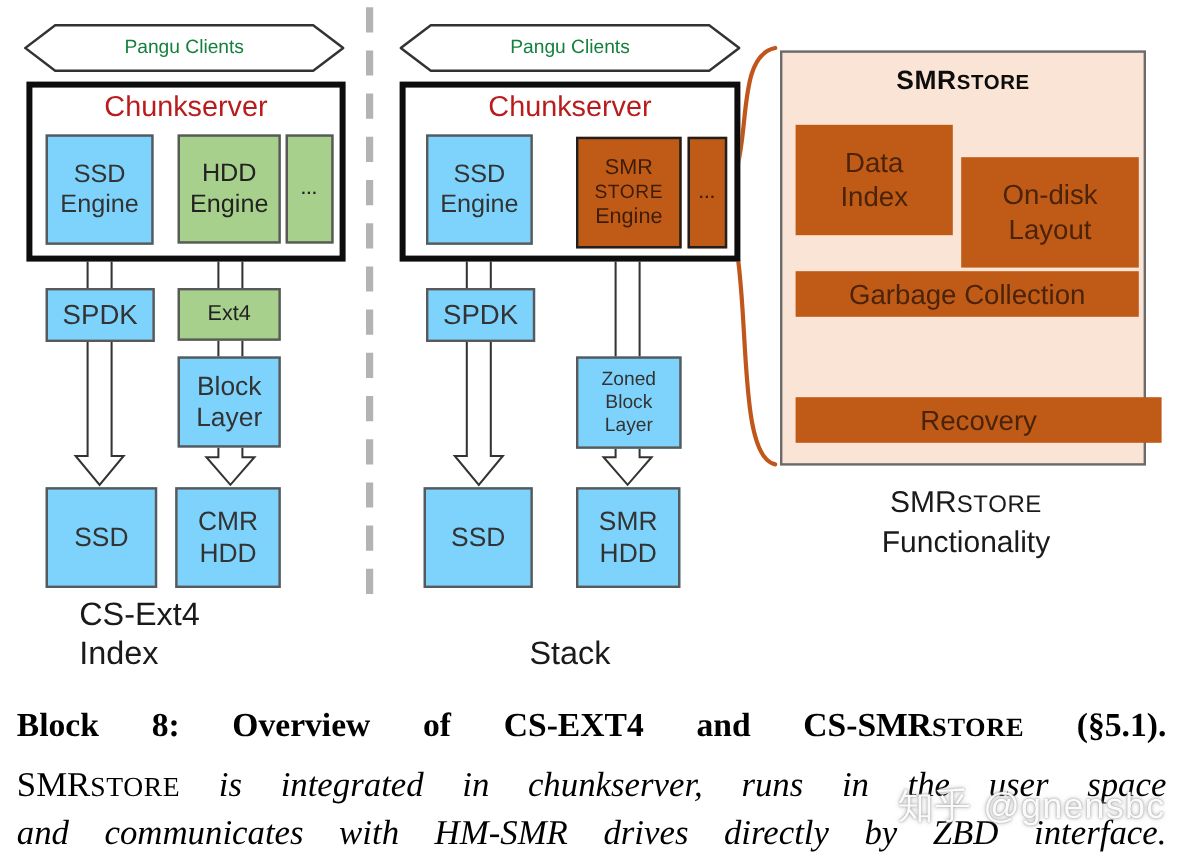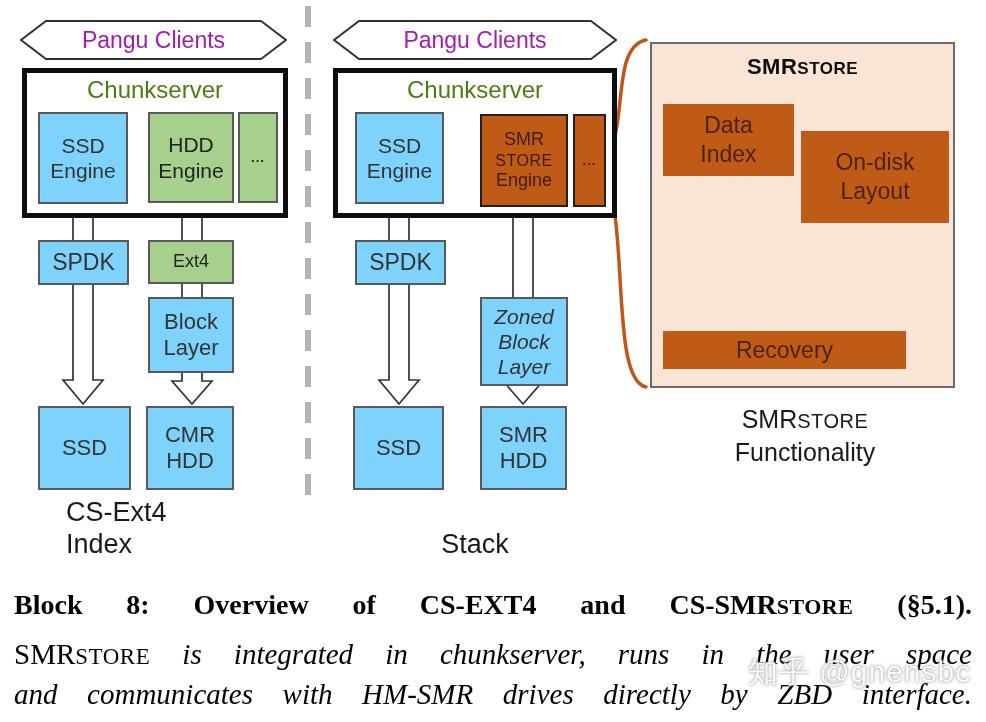--- a/index.html
+++ b/index.html
@@ -9,28 +9,28 @@
   }
   svg.overlay { position:absolute; left:0; top:0; z-index:1; }
 
   .abs { position:absolute; box-sizing:border-box; }
 
   .banner { z-index:2; }
   .banner svg { position:absolute; left:0; top:0; }
   .banner .lbl {
     position:absolute; left:0; top:0; width:100%; height:100%;
     display:flex; align-items:center; justify-content:center;
-    font-size:23px; color:#a21caf;
+    font-size:16px; color:#15803d;
   }
 
   .chunkserver {
     border:5px solid #0d0d0d; background:#fff; z-index:2;
   }
   .cs-title {
-    text-align:center; font-size:24px; color:#4d7c0f; z-index:3;
+    text-align:center; font-size:24px; color:#b91c1c; z-index:3;
   }
 
   .box {
     background:#7dd3fc; border:2px solid #595959; color:#333;
     display:flex; align-items:center; justify-content:center;
     text-align:center; white-space:pre-line; z-index:3;
     font-size:21px; line-height:1.2;
   }
   .box.green  { background:#A8D08D; color:#222; }
   .box.orange { background:#C05A17; border-color:#1f1f1f; color:#3d1d07; }
@@ -142,42 +142,43 @@
 Engine</div>
 
   <div class="abs box orange" style="left:480px; top:114px; width:88px; height:93px; flex-direction:column; line-height:1.2;">
     <span style="font-size:18px;">SMR</span>
     <span style="font-size:16px; letter-spacing:0.5px;">STORE</span>
     <span style="font-size:18px;">Engine</span>
   </div>
   <div class="abs box orange dots" style="left:573px; top:114px; width:33px; height:93px;">...</div>
 
   <div class="abs box" style="left:355px; top:240px; width:91px; height:45px; font-size:23px;">SPDK</div>
-  <div class="abs box" style="left:480px; top:297px; width:88px; height:89px; font-size:21px;font-style:italic;">Zoned
+  <div class="abs box" style="left:480px; top:297px; width:88px; height:77px; font-size:16px;">Zoned
 Block
 Layer</div>
 
   <div class="abs box" style="left:353px; top:406px; width:91px; height:84px; font-size:22px;">SSD</div>
   <div class="abs box" style="left:480px; top:406px; width:87px; height:84px; font-size:22px;">SMR
 HDD</div>
 
   <div class="abs stack-label" style="left:350px; top:497px; width:250px; text-align:center;">
     <div>Stack</div>
   </div>
 
   <div class="abs panel" style="left:650px; top:42px; width:305px; height:346px;"></div>
   <div class="abs panel-title" style="left:650px; top:54px; width:305px;">
     <span class="big">SMR</span><span class="small">STORE</span>
   </div>
 
-  <div class="abs obar" style="left:663px; top:104px; width:131px; height:72px;">Data
+  <div class="abs obar" style="left:663px; top:104px; width:131px; height:92px;">Data
 Index</div>
   <div class="abs obar" style="left:801px; top:104px; width:148px; height:92px;margin-top:27px;">On-disk
 Layout</div>
-  <div class="abs obar" style="left:663px; top:331px; width:243px; height:38px;">Recovery</div>
+  <div class="abs obar" style="left:663px; top:226px; width:286px; height:38px;">Garbage Collection</div>
+  <div class="abs obar" style="left:663px; top:331px; width:305px; height:38px;">Recovery</div>
 
   <div class="abs func-label" style="left:685px; top:403px; width:240px;">
     <div><span>SMR</span><span class="small">STORE</span></div>
     <div>Functionality</div>
   </div>
 
   <div class="caption-line cap1">
     <span>Block 8: Overview of CS-EXT4 and CS-SMR</span><span class="sc">STORE</span><span> (§5.1).</span>
   </div>
   <div class="caption-line cap-it cap2">

